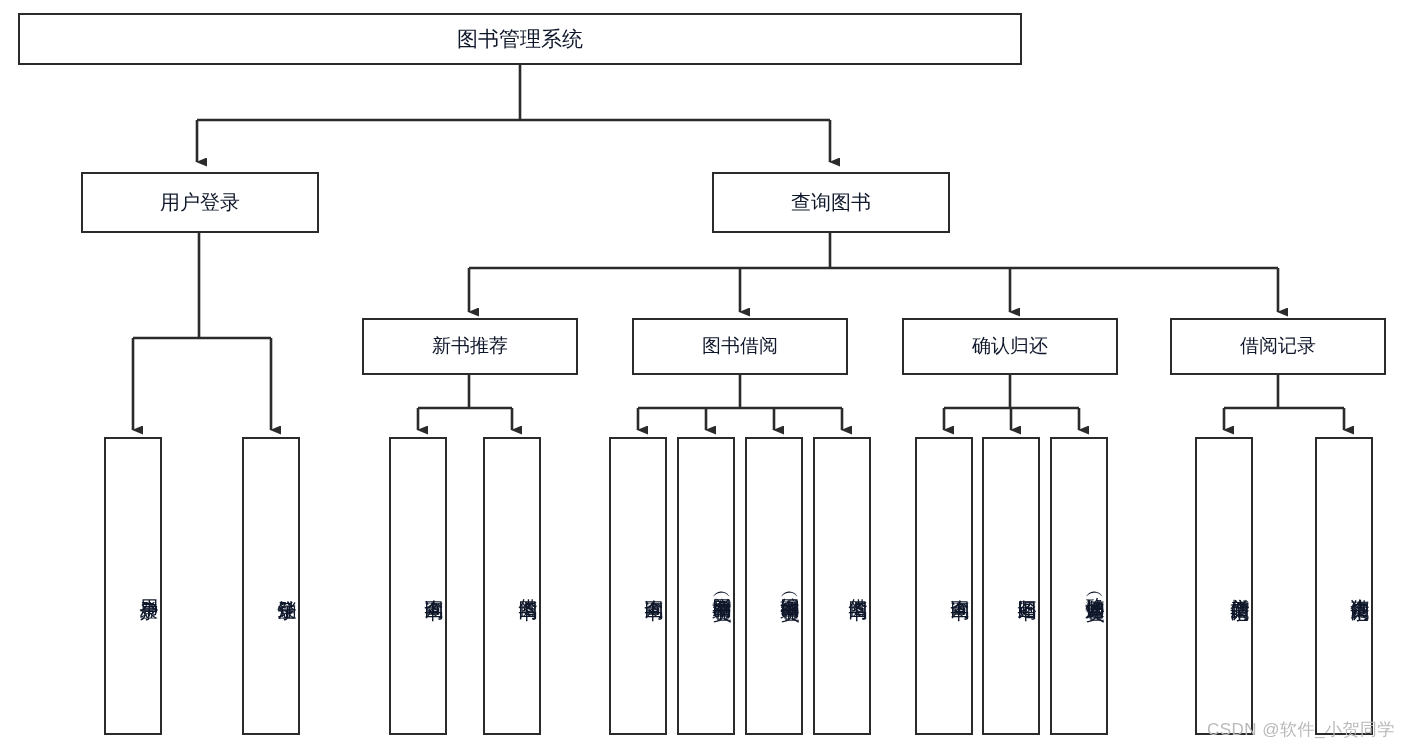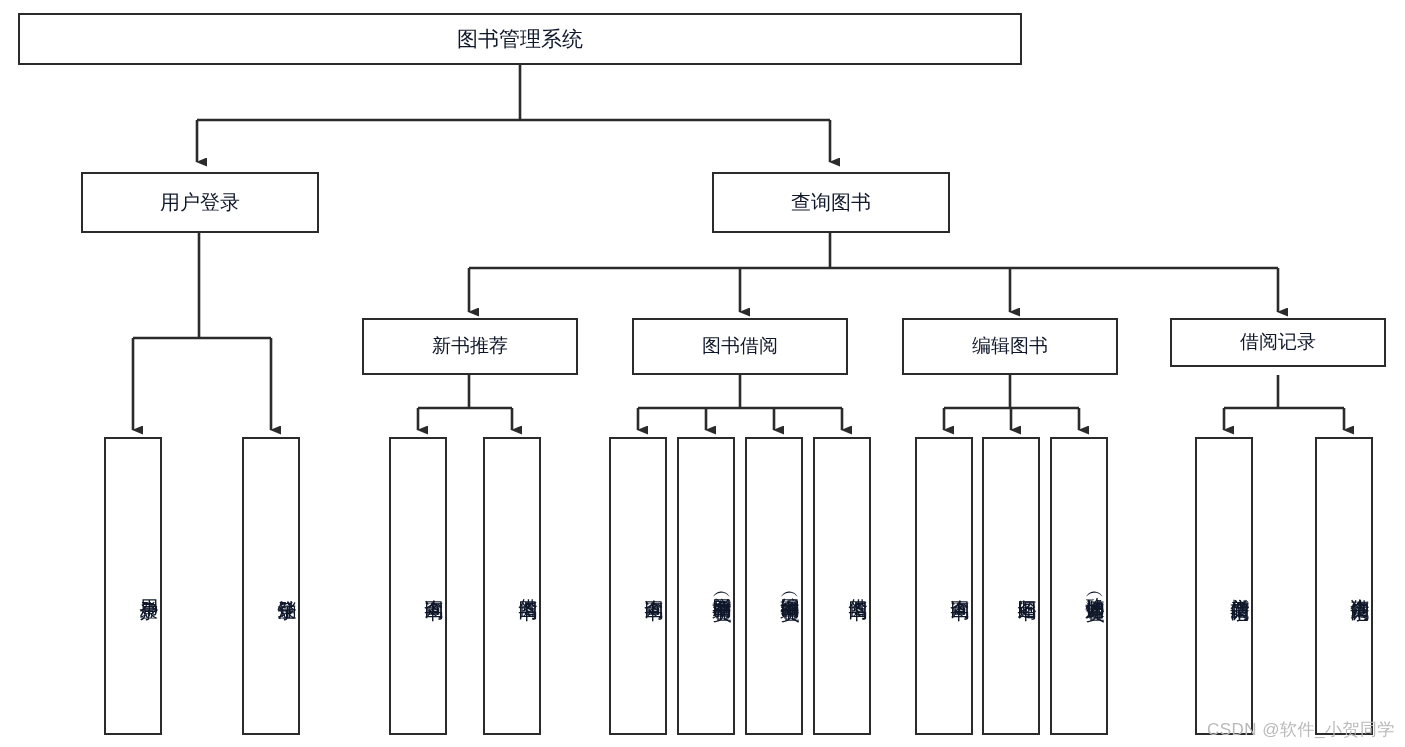--- a/index.html
+++ b/index.html
@@ -136,23 +136,23 @@
     <span>查询图书</span>
   </div>
 
   <div class="node level2" style="left:632px; top:318px; width:216px; height:57px;">
     <span>图书借阅</span>
   </div>
   <div class="node level2" style="left:362px; top:318px; width:216px; height:57px;">
     <span>新书推荐</span>
   </div>
   <div class="node level2" style="left:902px; top:318px; width:216px; height:57px;">
-    <span>编辑图书</span>
-  </div>
-  <div class="node level2" style="left:1170px; top:318px; width:216px; height:49px;">
+    <span>确认归还</span>
+  </div>
+  <div class="node level2" style="left:1170px; top:318px; width:216px; height:57px;">
     <span>借阅记录</span>
   </div>
 
   <div class="node leaf" style="left:104px; top:437px; width:58px; height:298px;">
     <span>用户登录</span>
   </div>
   <div class="node leaf" style="left:242px; top:437px; width:58px; height:298px;">
     <span>注销登录</span>
   </div>
 

